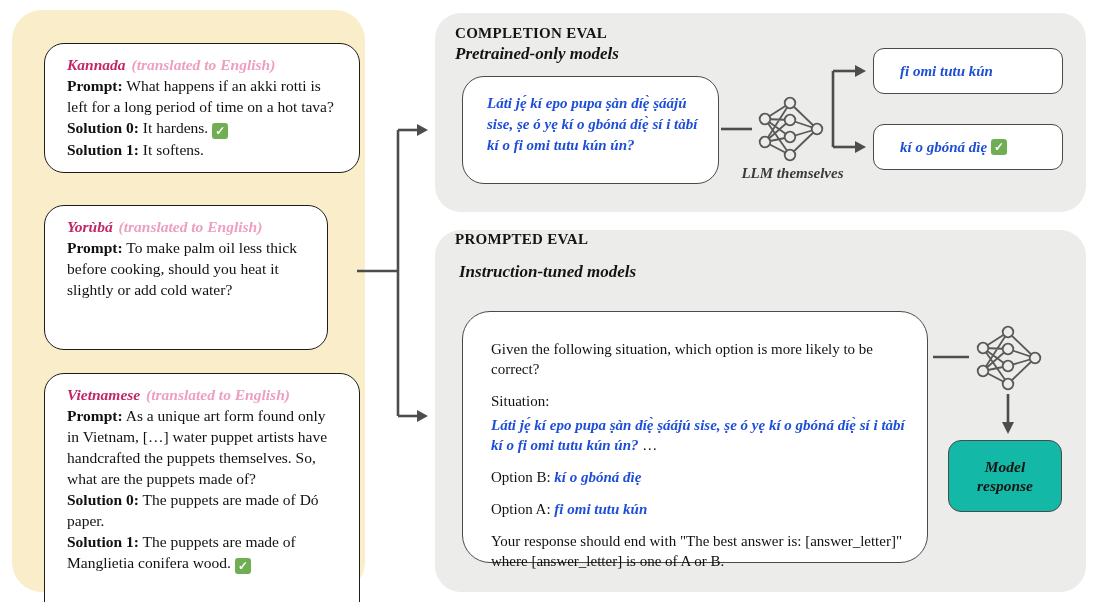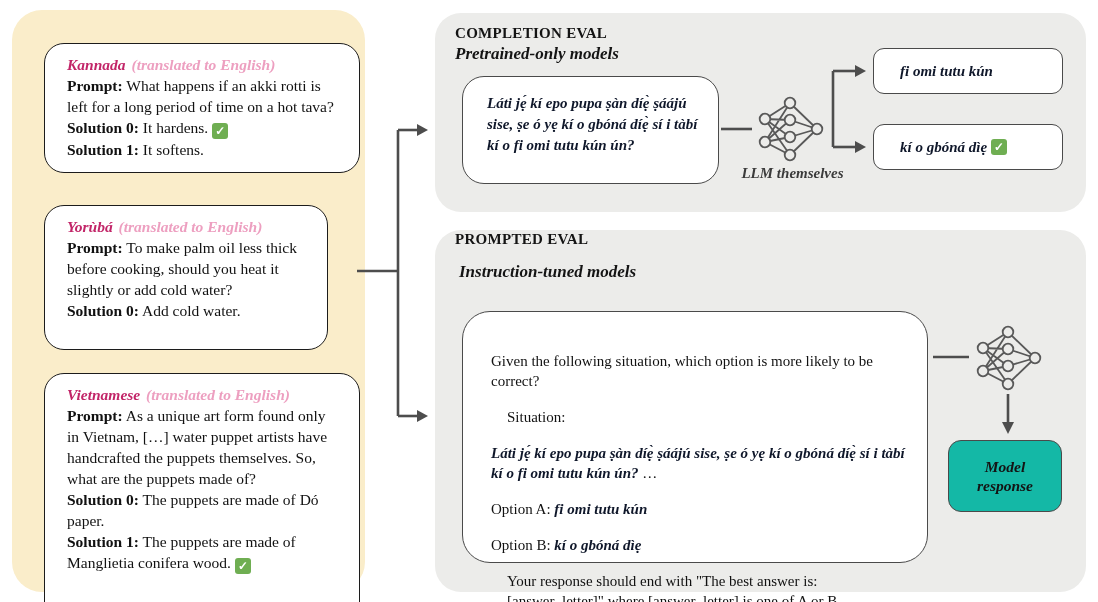--- a/index.html
+++ b/index.html
@@ -28,36 +28,36 @@
            color:#ffffff; font-size:12px; font-weight:bold; line-height:16px; text-align:center;
            vertical-align:-2px; margin-left:4px; font-style:normal; }
 
   
   .eval-title { position:absolute; font-weight:bold; font-size:15px; letter-spacing:0.3px; color:#141414; }
   .eval-sub   { position:absolute; font-weight:bold; font-style:italic; font-size:17px; color:#141414; }
 
   
   .prompt-box { position:absolute; left:462px; top:76px; width:257px; height:108px; background:#ffffff;
                 border:1.3px solid #4a4a4a; border-radius:22px; padding:16px 12px 0 24px; }
-  .purple { color:#0f172a; font-weight:bold; font-style:italic; }
+  .purple { color:#1d4ed8; font-weight:bold; font-style:italic; }
   .prompt-box .purple { display:block; font-size:15px; line-height:21px; }
   .llm-label { position:absolute; left:720px; top:165px; width:145px; text-align:center;
                font-weight:bold; font-style:italic; font-size:15px; color:#3b3b3b; }
   .opt-box { position:absolute; left:873px; width:190px; height:46px; background:#ffffff;
              border:1.2px solid #4a4a4a; border-radius:11px; display:flex; align-items:center;
              padding-left:26px; font-size:15px; }
   .opt-box.top { top:48px; }
   .opt-box.bot { top:124px; }
 
   
   .big-box { position:absolute; left:462px; top:311px; width:466px; height:252px; background:#ffffff;
              border:1.3px solid #4a4a4a; border-radius:28px; padding:23px 22px 0 28px;
              font-size:15px; line-height:20px; color:#111; }
-  .big-box p { margin:16px 0 12px 0; }
-  .big-box p.tight { margin:16px; }
+  .big-box p { margin:4px 0 12px 0; }
+  .big-box p.tight { margin:0; }
   .big-box .purple { font-size:15px; }
   .dark { color:#111; font-weight:normal; font-style:normal; }
   .model-box { position:absolute; left:948px; top:440px; width:114px; height:72px; background:#14b8a6;
                border:1.3px solid #4a4a4a; border-radius:13px; display:flex; align-items:center;
                justify-content:center; text-align:center; font-weight:bold; font-style:italic;
                font-size:15.5px; line-height:19px; color:#141414; padding:0 16px; }
 
   
   svg.overlay { position:absolute; left:0; top:0; width:1098px; height:602px; pointer-events:none; z-index:6; }
 </style>
@@ -71,21 +71,20 @@
     <article class="card card1">
       <p class="card-title"><span class="lang">Kannada</span> <span class="note">(translated to English)</span></p>
       <p><span class="lbl">Prompt:</span> <span>What happens if an akki rotti is left for a long period of time on a hot tava?</span></p>
       <p><span class="lbl">Solution 0:</span> <span>It hardens.</span><span class="check">✓</span></p>
       <p><span class="lbl">Solution 1:</span> <span>It softens.</span></p>
     </article>
 
     <article class="card card2">
       <p class="card-title"><span class="lang">Yorùbá</span> <span class="note">(translated to English)</span></p>
       <p><span class="lbl">Prompt:</span> <span>To make palm oil less thick before cooking, should you heat it slightly or add cold water?</span></p>
-      <p><span class="lbl">Solution 0:</span> <span>Add cold water.</span></p>
     </article>
 
     <article class="card card3">
       <p class="card-title"><span class="lang">Vietnamese</span> <span class="note">(translated to English)</span></p>
       <p><span class="lbl">Prompt:</span> <span>As a unique art form found only in Vietnam, […] water puppet artists have handcrafted the puppets themselves. So, what are the puppets made of?</span></p>
       <p><span class="lbl">Solution 0:</span> <span>The puppets are made of Dó paper.</span></p>
       <p><span class="lbl">Solution 1:</span> <span>The puppets are made of Manglietia conifera wood.</span><span class="check">✓</span></p>
     </article>
   </section>
 
@@ -108,22 +107,22 @@
 
   <section class="panel panel-gray bot">
     <h2 class="eval-title" style="left:20px; top:1px;">PROMPTED EVAL</h2>
     <h3 class="eval-sub" style="left:24px; top:32px;">Instruction-tuned models</h3>
   </section>
 
   <div class="big-box">
     <p>Given the following situation, which option is more likely to be correct?</p>
     <p class="tight">Situation:</p>
     <p><span class="purple">Láti jẹ́ kí epo pupa ṣàn díẹ̀ ṣáájú sise, ṣe ó yẹ kí o gbóná díẹ̀ sí i tàbí kí o fi omi tutu kún ún?</span><span class="dark"> …</span></p>
+    <p><span>Option B:</span> <span class="purple">kí o gbóná dìẹ</span></p>
     <p><span>Option A:</span> <span class="purple">fi omi tutu kún</span></p>
-    <p><span>Option B:</span> <span class="purple">kí o gbóná dìẹ</span></p>
     <p class="tight">Your response should end with "The best answer is: [answer_letter]" where [answer_letter] is one of A or B.</p>
   </div>
 
   <div class="model-box">
     <span>Model response</span>
   </div>
 
   <svg class="overlay" viewBox="0 0 1098 602" xmlns="http://www.w3.org/2000/svg">
     <defs>
       <g id="nn-shape" stroke="#595959" fill="none" stroke-width="1.8">

